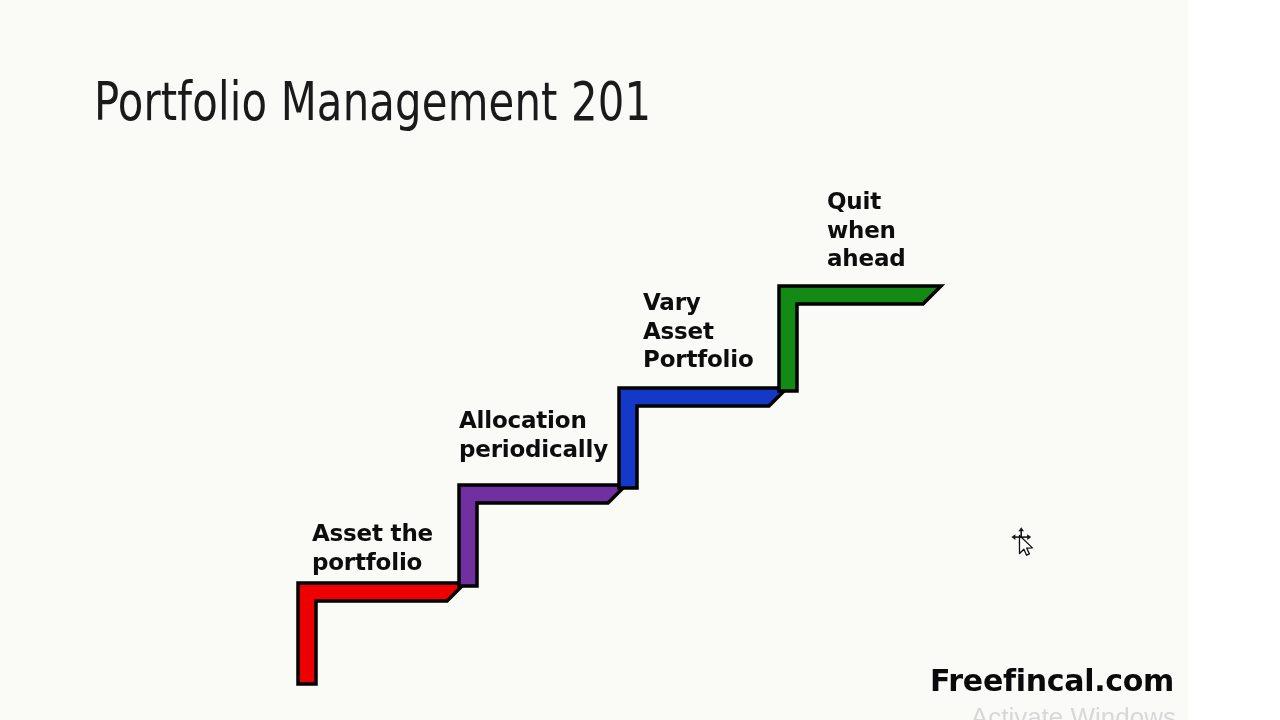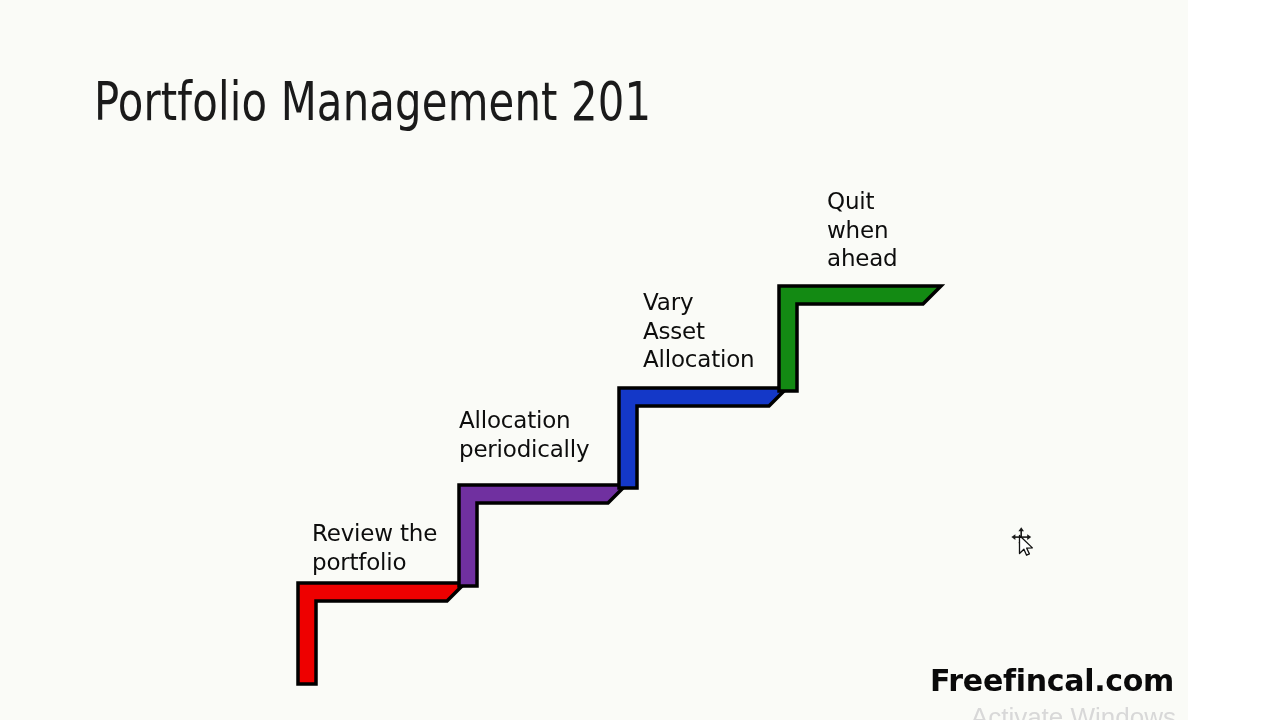--- a/index.html
+++ b/index.html
@@ -37,21 +37,21 @@
     left: 0;
     top: 0;
     width: 1280px;
     height: 720px;
   }
 
   
   .step-label {
     position: absolute;
     font-family: "DejaVu Sans", "Liberation Sans", sans-serif;
-    font-weight: normal;
+    font-weight: bold;
     font-size: 23px;
     line-height: 28.5px;
     color: #0d0d0d;
     white-space: pre-line;
     letter-spacing: -0.2px;
   }
   #label-0 { left: 312px; top: 519px; }
   #label-1 { left: 459px; top: 406px; }
   #label-2 { left: 643px; top: 288px; }
   #label-3 { left: 827px; top: 187px; }
@@ -108,29 +108,29 @@
 
     <g>
       <polygon points="619,388 787,388 769,406 637,406 637,488 619,488" fill="#1438c8" stroke="#000000" stroke-width="3.5" stroke-linejoin="miter"></polygon>
     </g>
 
     <g>
       <polygon points="779,286 941,286 923,304 797,304 797,391 779,391" fill="#138a13" stroke="#000000" stroke-width="3.5" stroke-linejoin="miter"></polygon>
     </g>
   </svg>
 
-  <div class="step-label" id="label-0">Review the
+  <div class="step-label" id="label-0">Asset the
 portfolio</div>
 
   <div class="step-label" id="label-1">Allocation
 periodically</div>
 
   <div class="step-label" id="label-2">Vary
 Asset
-Allocation</div>
+Portfolio</div>
 
   <div class="step-label" id="label-3">Quit
 when
 ahead</div>
 
   <div id="watermark">Freefincal.com</div>
 
   <div id="activate-windows">Activate Windows</div>
 
   <svg id="cursor" viewBox="0 0 34 34">

